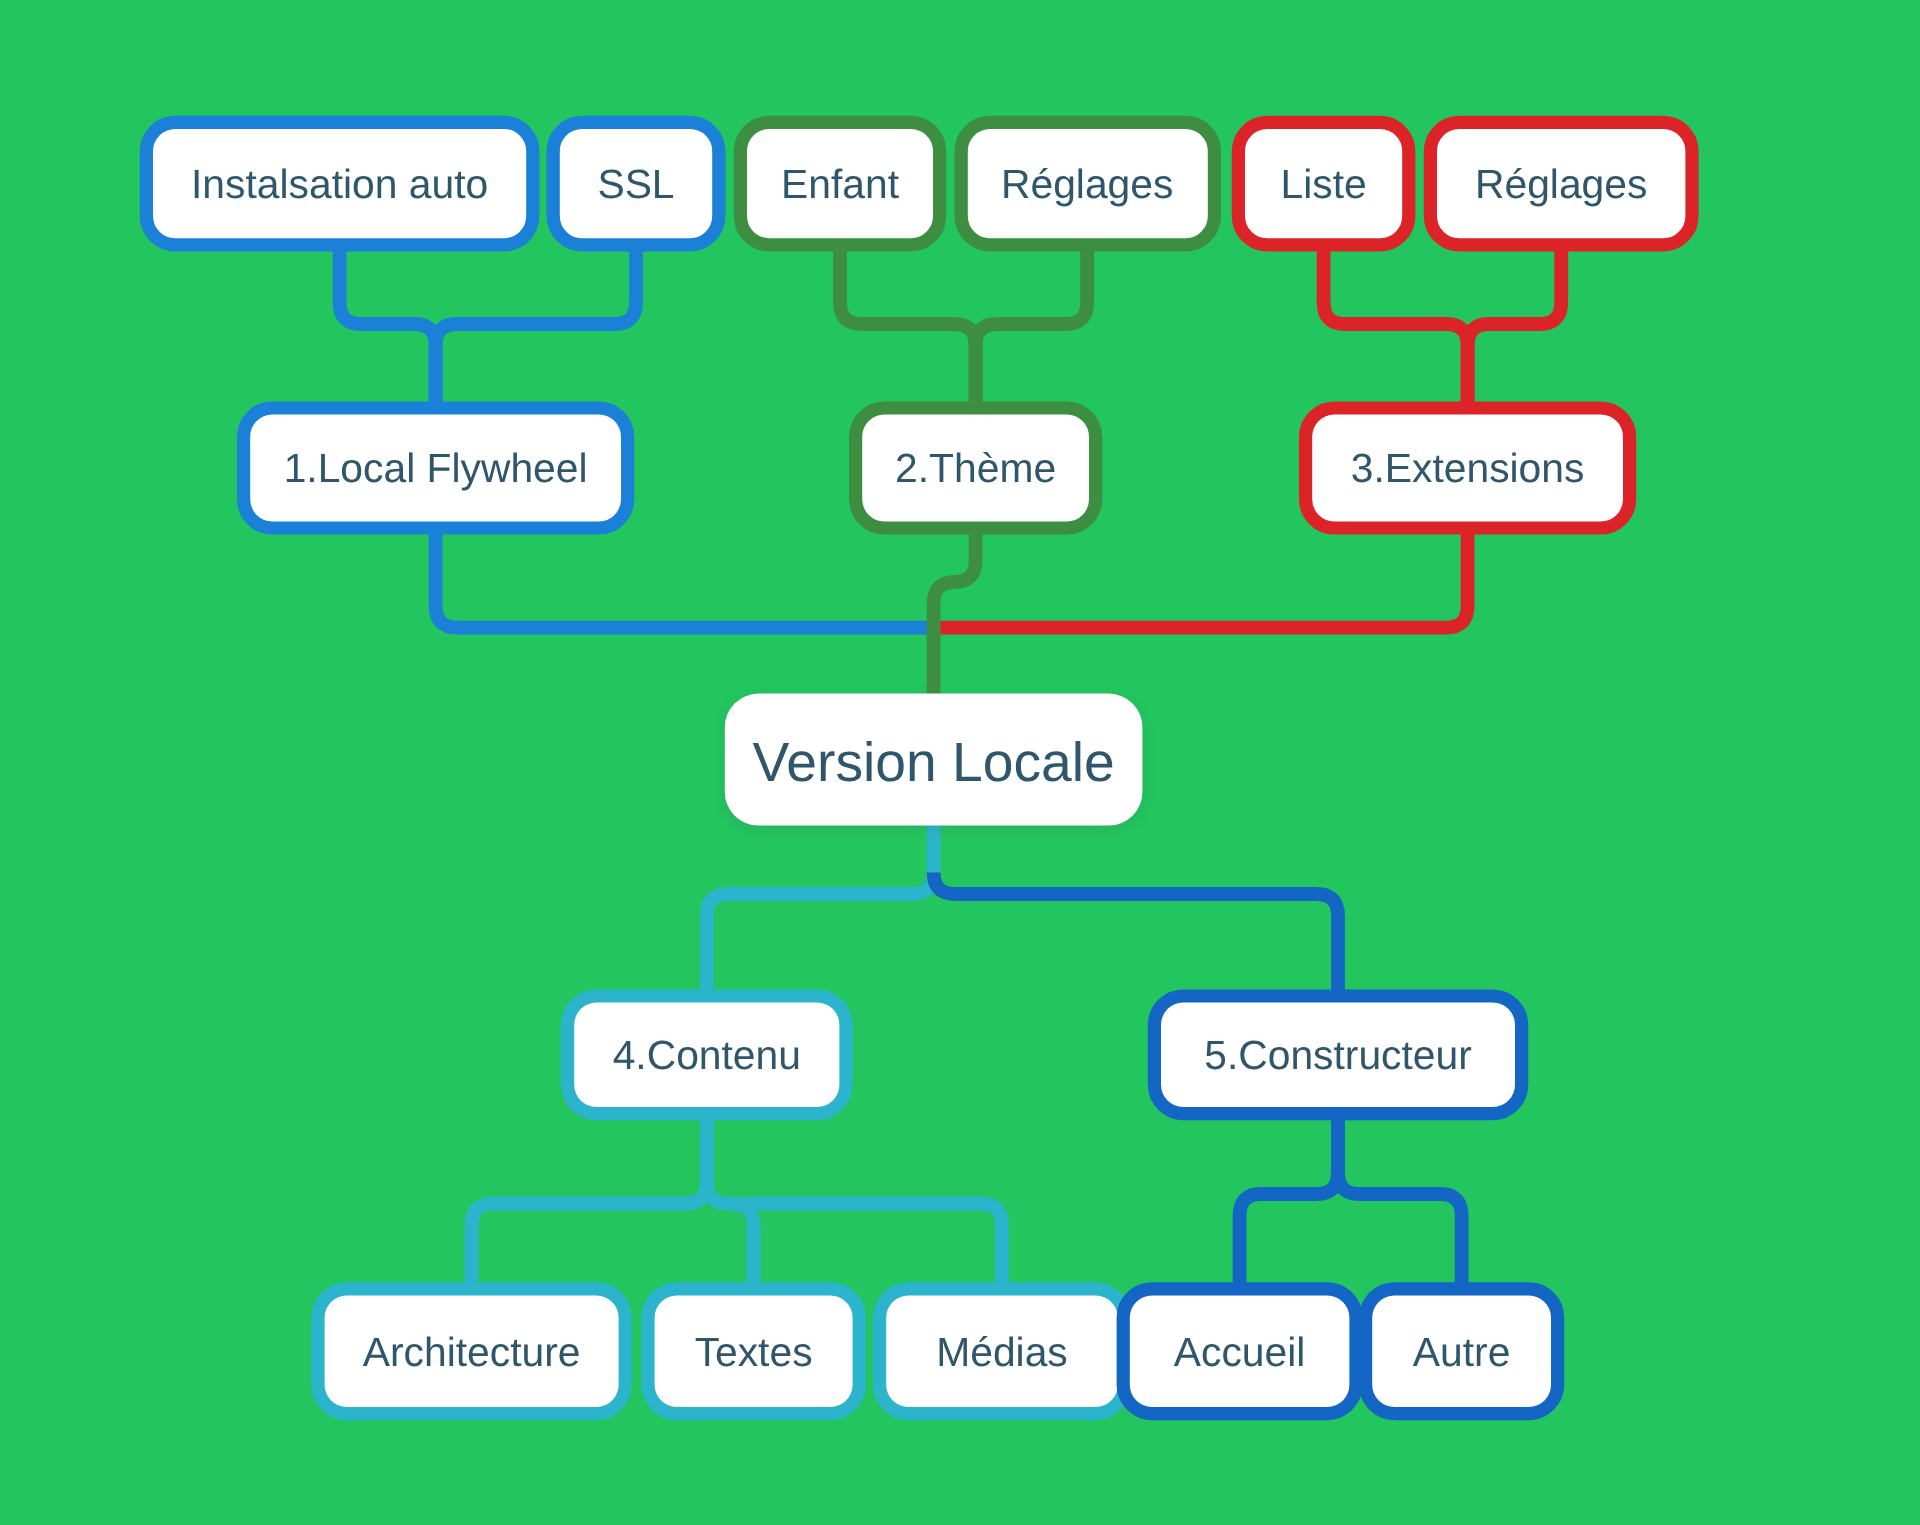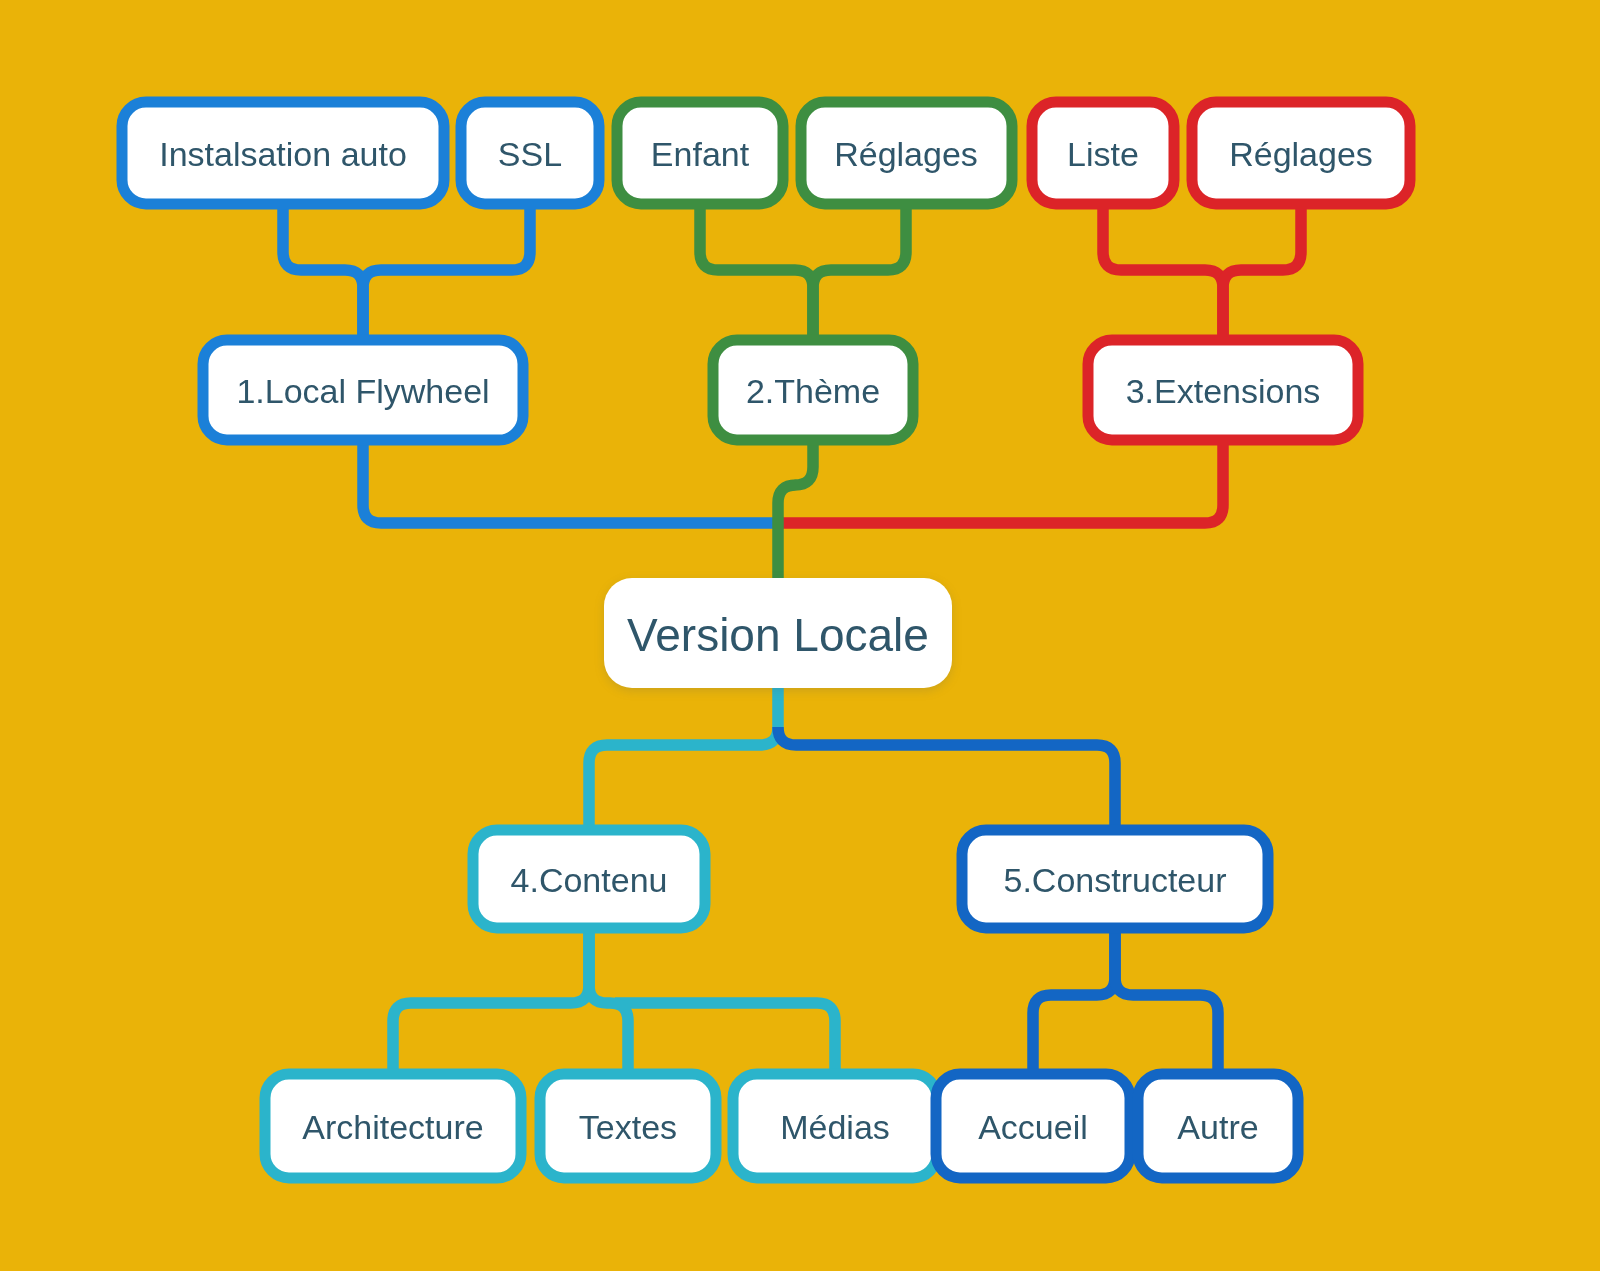--- a/index.html
+++ b/index.html
@@ -5,21 +5,21 @@
   html, body {
     margin: 0;
     padding: 0;
     background: #e5e8e9;
     font-family: "Liberation Sans", sans-serif;
   }
   .canvas-wrap {
     width: 1600px;
     height: 1271px;
     margin: 0 auto;
-    background: #eab308;
+    background: #22c55e;
   }
   svg { display: block; }
   .connector {
     fill: none;
     stroke-width: 11.5;
     stroke-linecap: butt;
     stroke-linejoin: round;
   }
   .node-box {
     fill: #ffffff;

